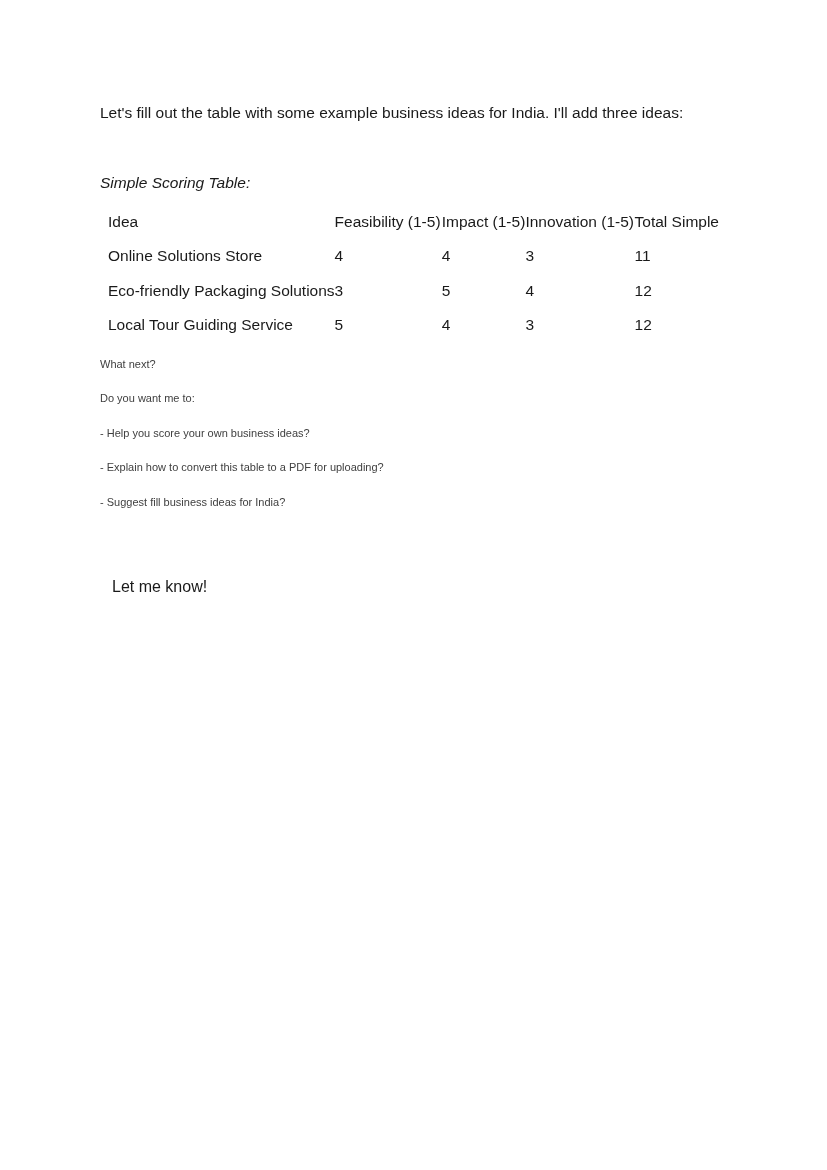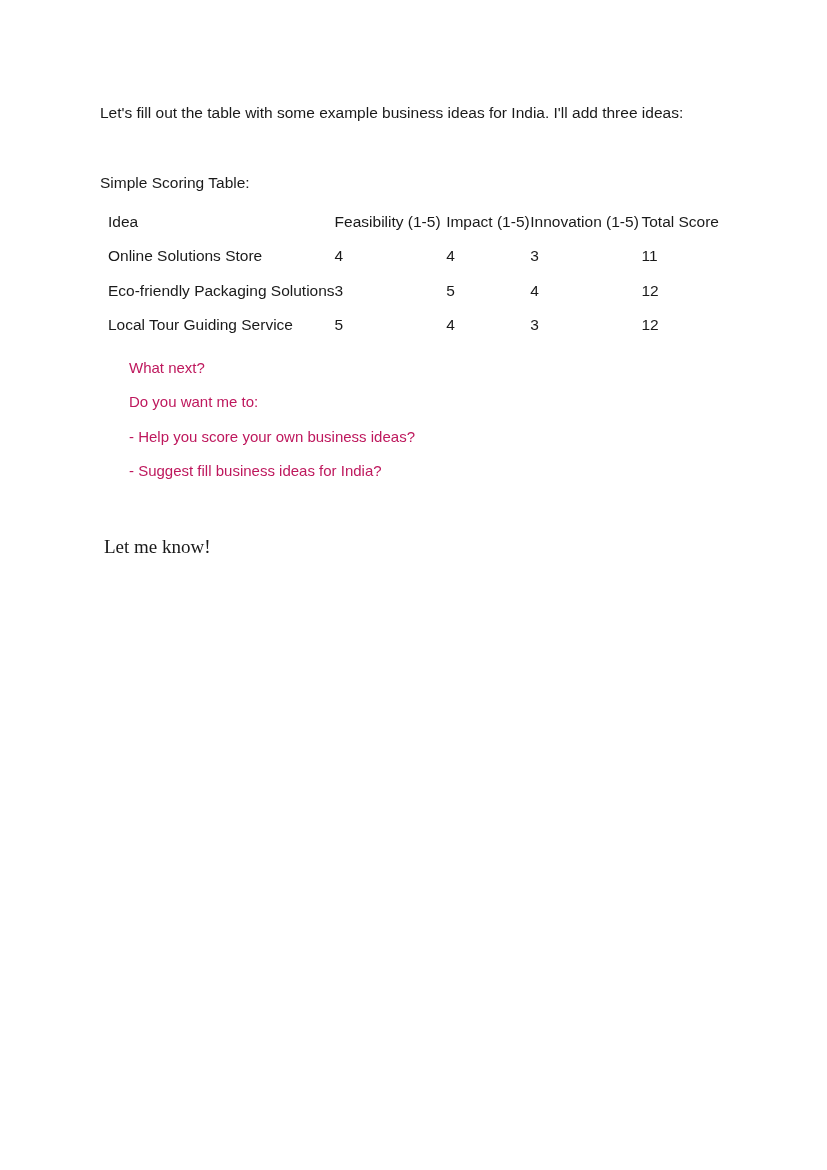--- a/index.html
+++ b/index.html
@@ -29,20 +29,21 @@
     padding-top: 6px;
   }
   .spacer-lg {
     height: 48px;
   }
   .section-title {
     font-size: 15.5px;
     line-height: 1.45;
     margin: 0 0 16px 0;
     color: #1a1a1a;
+    font-style: italic;
   }
   
   .score-table {
     border-collapse: collapse;
     border: 0;
     margin: 8px;
     font-size: 15.5px;
     color: #1a1a1a;
   }
   .score-table td, .score-table th {
@@ -63,57 +64,55 @@
 
   .hdr-idea { width: 44px; }
   .hdr-feas { width: 190px; }
   .hdr-impact { width: 92px; }
   .hdr-innov { width: 148px; }
 
   .body-lines {
     margin-top: 0;
   }
   .body-line {
-    font-size: 15px;
+    font-size: 11px;
     line-height: 1.45;
-    color: #be185d;
+    color: #404040;
     height: 34.5px;
     display: block;
-    margin-left: 29px;
   }
   .gap-line {
     height: 34px;
   }
   .closing {
-    font-size: 19px;
+    font-size: 16px;
     line-height: 1.45;
     color: #1a1a1a;
-    margin: 4px;
-    font-family: Liberation Serif, serif;
+    margin: 12px;
   }
 </style>
 </head>
 <body>
 
 <div class="page">
 
   <p class="intro-line">Let's fill out the table with some example business ideas for India. I'll add three ideas:</p>
 
   <div class="spacer-lg"></div>
 
   <p class="section-title">Simple Scoring Table:</p>
 
   <table class="score-table">
     <thead>
       <tr>
         <th class="col-idea hdr-idea">Idea</th>
         <th class="col-feas hdr-feas">Feasibility (1-5)</th>
         <th class="col-impact hdr-impact">Impact (1-5)</th>
         <th class="col-innov hdr-innov">Innovation (1-5)</th>
-        <th class="col-total">Total Score</th>
+        <th class="col-total">Total Simple</th>
       </tr>
     </thead>
     <tbody>
       <tr>
         <td class="col-idea">Online Solutions Store</td>
         <td class="col-feas">4</td>
         <td class="col-impact">4</td>
         <td class="col-innov">3</td>
         <td class="col-total">11</td>
       </tr>
@@ -131,20 +130,21 @@
         <td class="col-innov">3</td>
         <td class="col-total">12</td>
       </tr>
     </tbody>
   </table>
 
   <div class="body-lines">
     <span class="body-line">What next?</span>
     <span class="body-line">Do you want me to:</span>
     <span class="body-line">- Help you score your own business ideas?</span>
+    <span class="body-line">- Explain how to convert this table to a PDF for uploading?</span>
     <span class="body-line">- Suggest fill business ideas for India?</span>
   </div>
 
   <div class="gap-line"></div>
 
   <p class="closing">Let me know!</p>
 
 </div>
 
 </body></html>

